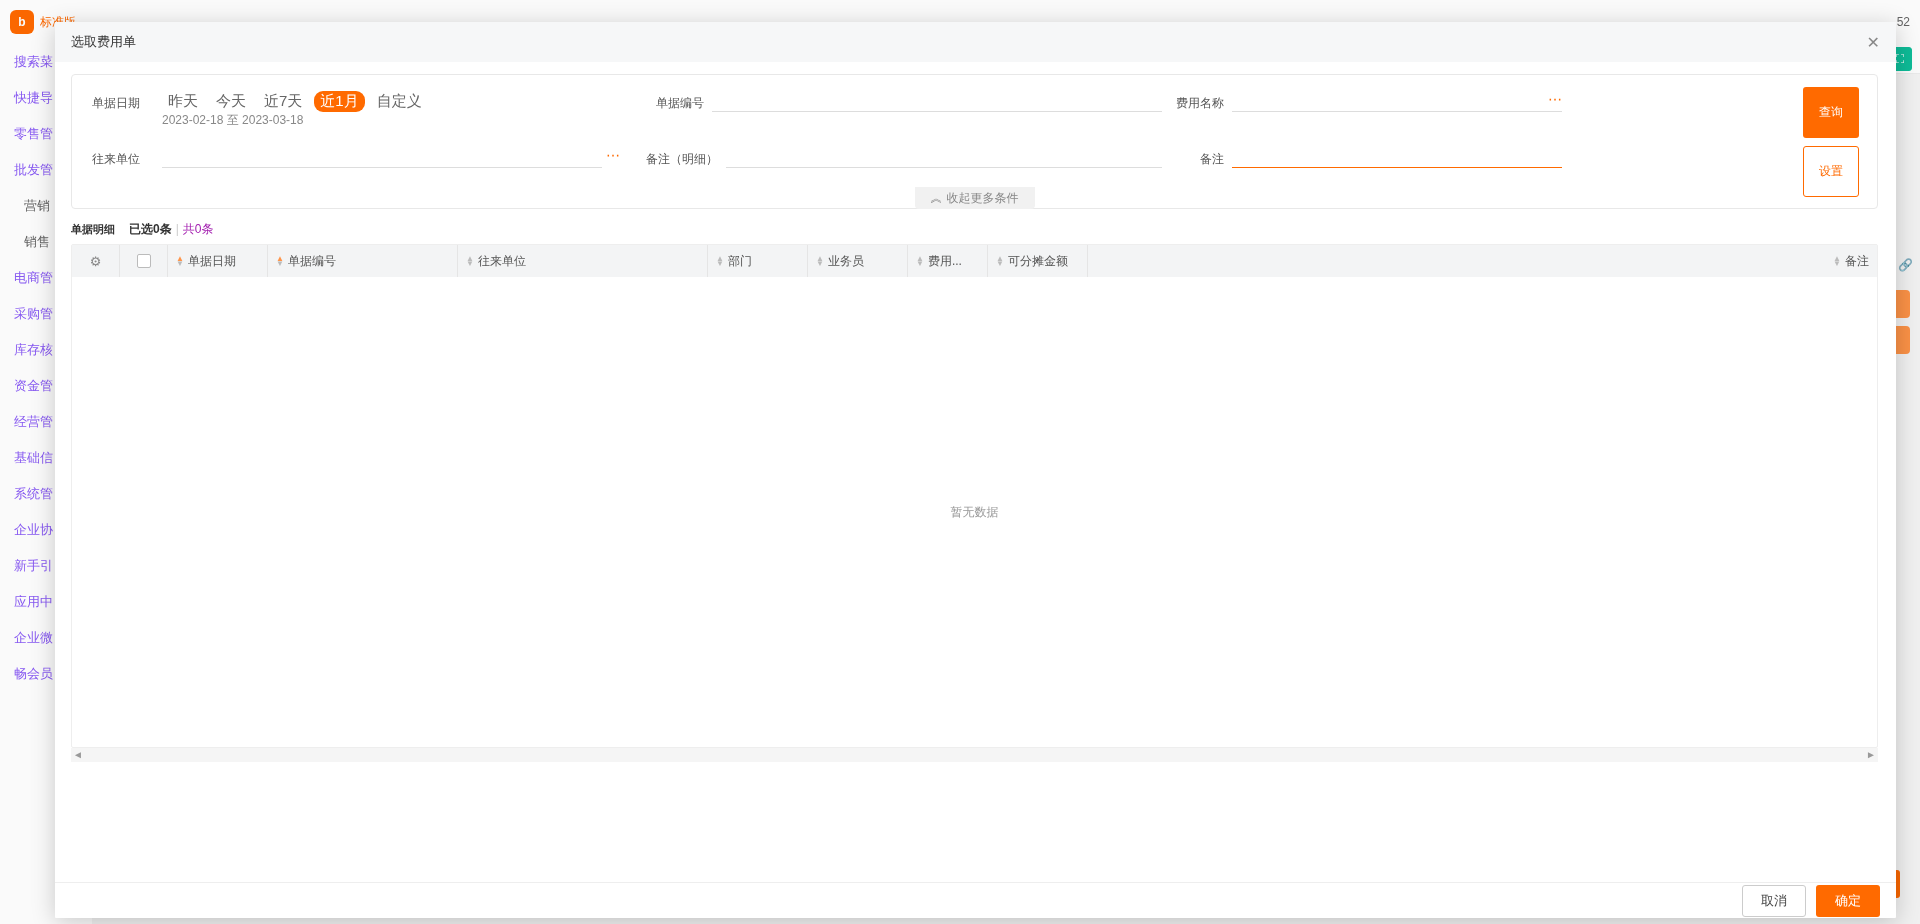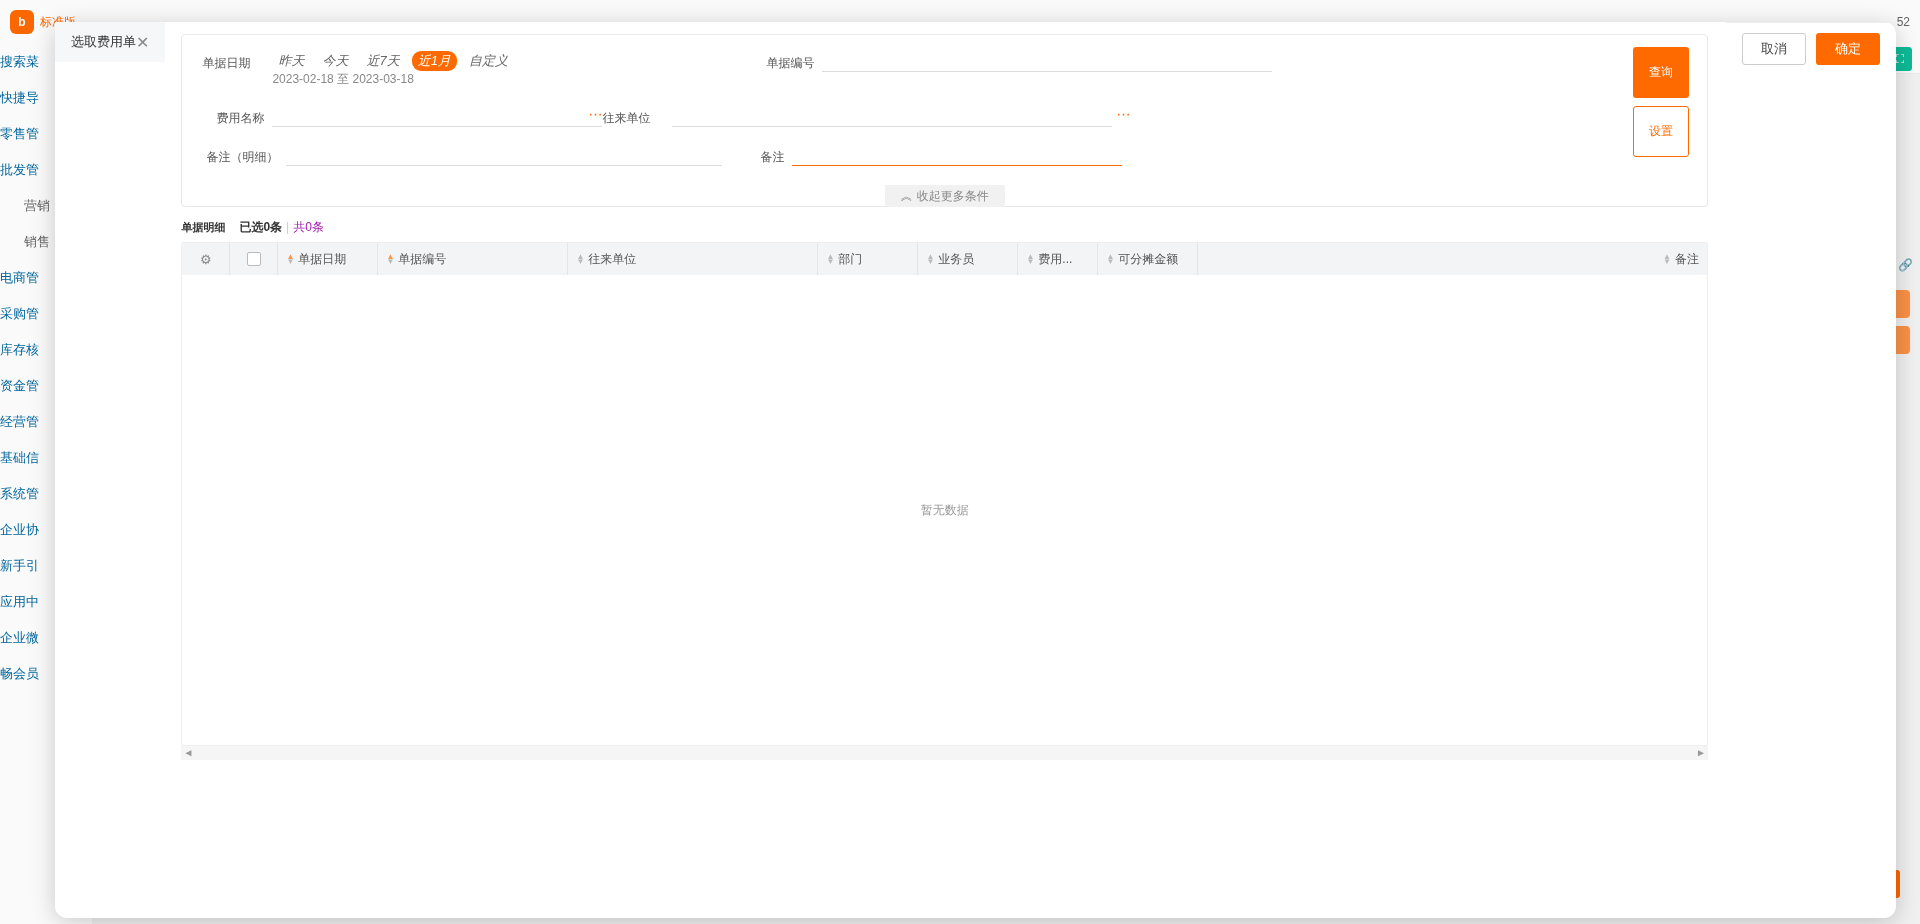--- a/index.html
+++ b/index.html
@@ -42,21 +42,22 @@
 .bg-sidebar {
   position: absolute;
   top: 44px; left: 0; bottom: 0;
   width: 92px;
   background: #fff;
 }
 .sb-item {
   height: 36px;
   display: flex;
   align-items: center;
-  color: #0369a1;
+  padding-left: 14px;
+  color: #8b5cf6;
   font-size: 13px;
   white-space: nowrap;
 }
 .sb-sub { padding-left: 24px; color: #666; font-family: Liberation Mono, monospace; }
 .bg-tabbar {
   position: absolute;
   left: 92px; right: 0; top: 44px;
   height: 30px;
   background: #fff;
   border-bottom: 1px solid #eee;
@@ -107,24 +108,24 @@
   position: absolute;
   inset: 0;
   background: rgba(0,0,0,0.02);
 }
 .modal {
   position: absolute;
   left: 55px; right: 24px;
   top: 22px;
   bottom: 6px;
   background: #fff;
-  border-radius: 12px;
+  border-radius: 1px;
   box-shadow: 0 4px 24px rgba(0,0,0,0.2);
   display: flex;
-  flex-direction: row;
+  flex-direction: column;
 }
 .modal-header {
   height: 40px;
   background: #f6f7f8;
   display: flex;
   align-items: center;
   padding: 0 16px;
   font-size: 13px;
   color: #333;
 }
@@ -197,23 +198,22 @@
   color: #ff6a00;
   font-size: 14px;
   cursor: pointer;
 }
 
 .date-tags { display: flex; gap: 6px; align-items:center; flex-wrap: wrap;}
 .date-tag {
   padding: 1px 6px;
   border-radius: 9px;
   color: #666;
-  font-size: 13px;
+  font-size: 15px;
   cursor: pointer;
-  font-style: italic;
 }
 .date-tag.active { background: #ff6a00; color: #fff; }
 .date-range { color:#888; font-size:12px; margin-top:0;}
 
 .filter-actions {
   position: absolute;
   right: 18px;
   top: 12px;
   display: flex;
   flex-direction: column;
@@ -306,21 +306,21 @@
 }
 .h-scroll {
   height: 14px;
   background: #f5f5f5;
   display:flex;
 }
 .h-scroll .arrow { width:14px; text-align:center; color:#999; font-size:10px; line-height:14px;}
 .h-scroll .track { flex:1; }
 
 .modal-footer {
-  height: 52px;
+  height: 36px;
   border-top: 1px solid #eee;
   display:flex;
   align-items:center;
   justify-content:flex-end;
   padding: 0 16px;
   gap: 10px;
 }
 .btn-footer { padding:6px 18px; border-radius:3px; font-size:13px;}
 </style>
 </head>

